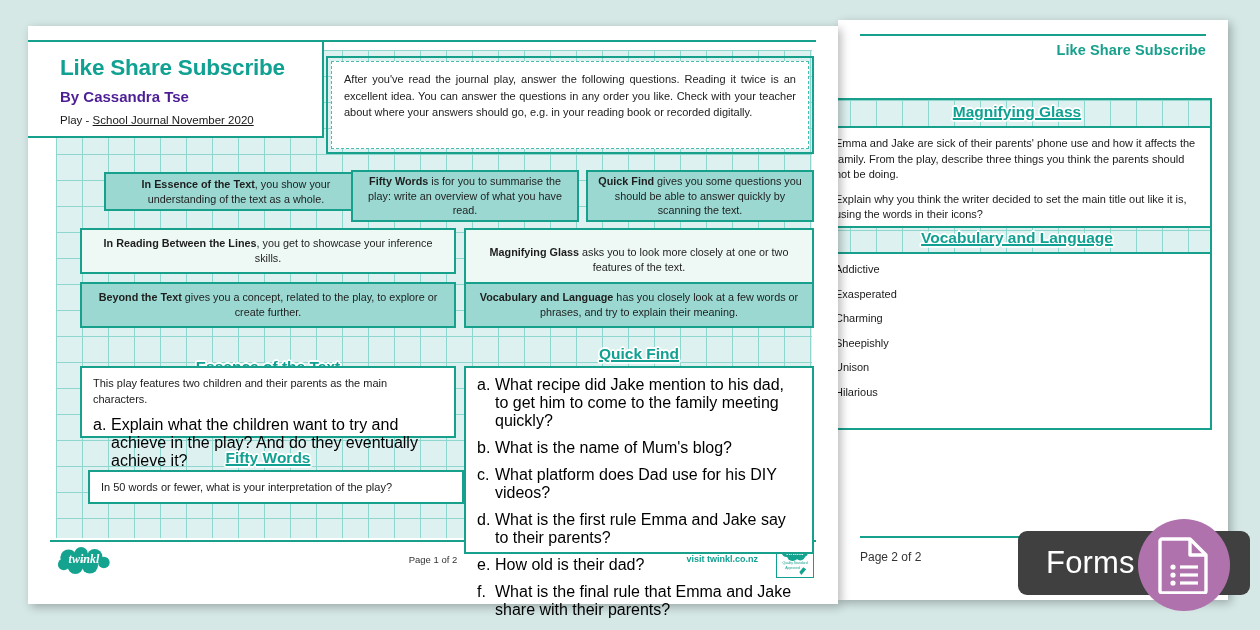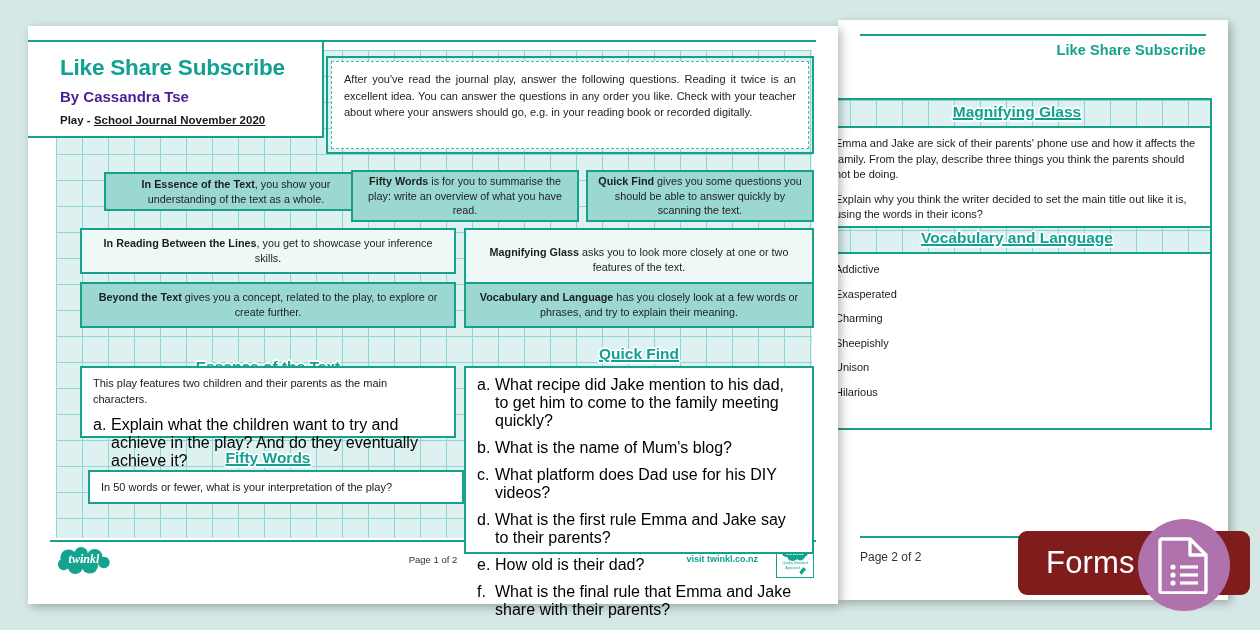--- a/index.html
+++ b/index.html
@@ -63,21 +63,21 @@
     z-index:6; padding:14px 18px 0 32px;
   }
   .title-card h1 {
     color:#11a192; font-size:22.5px; font-weight:bold; line-height:1.1;
     margin-bottom:7px; letter-spacing:-.2px;
   }
   .title-card h2 {
     color:#4c1d95; font-size:15px; font-weight:bold; margin-bottom:9px;
   }
   .title-card .play {
-    color:#1a1a1a; font-size:11.5px; font-weight:bold;
+    color:#1a1a1a; font-size:11.5px; font-weight:normal;
   }
   .title-card .play u { text-decoration:underline; }
 
   
   .intro {
     position:absolute; left:303px; top:35px; width:478px; height:88px;
     background:#fff;
     border:1px dashed #49bdb2; outline:2px solid #17a08c; outline-offset:3px;
     padding:9px 12px; z-index:5;
   }
@@ -163,21 +163,21 @@
   .badge {
     position:absolute; right:2px; top:-2px; width:38px; height:36px;
     border:1.5px solid #11a192; background:#fff;
     display:flex; align-items:center; justify-content:center;
   }
 
   
   .forms-badge {
     position:absolute; left:1018px; top:531px;
     width:232px; height:64px;
-    background:#7f1d1d; border-radius:9px;
+    background:#404040; border-radius:9px;
     z-index:20;
   }
   .forms-badge .flabel {
     position:absolute; left:28px; top:50%; transform:translateY(-50%);
     color:#fff; font-size:31px; letter-spacing:.2px;
   }
   .forms-circle {
     position:absolute; left:1138px; top:519px;
     width:92px; height:92px; border-radius:50%;
     background:#b072ad; z-index:21;

